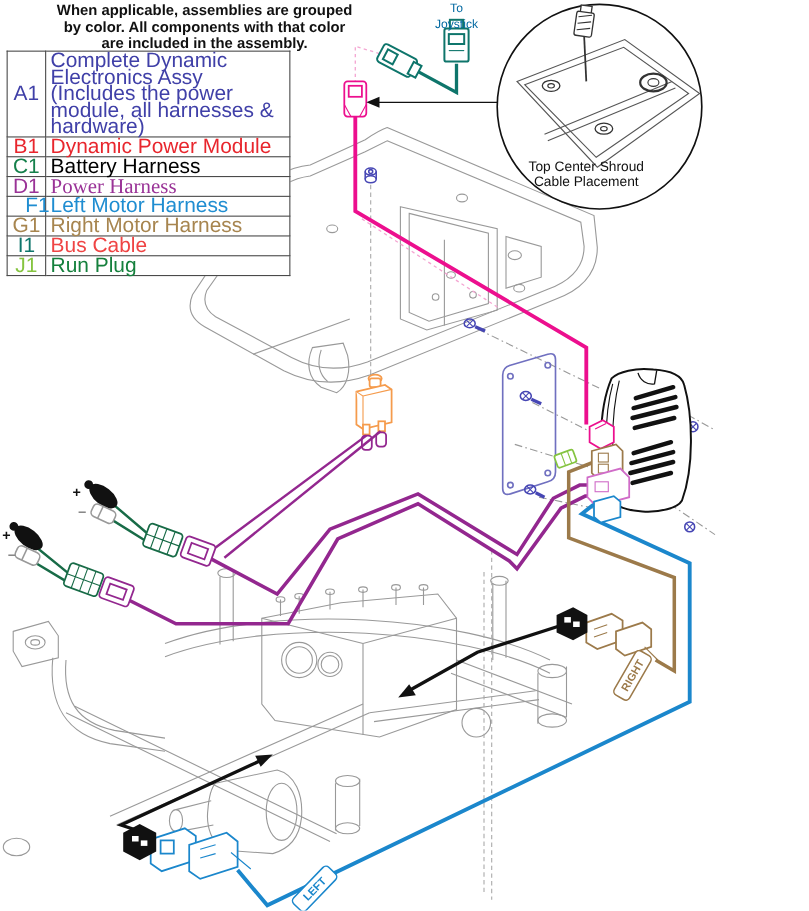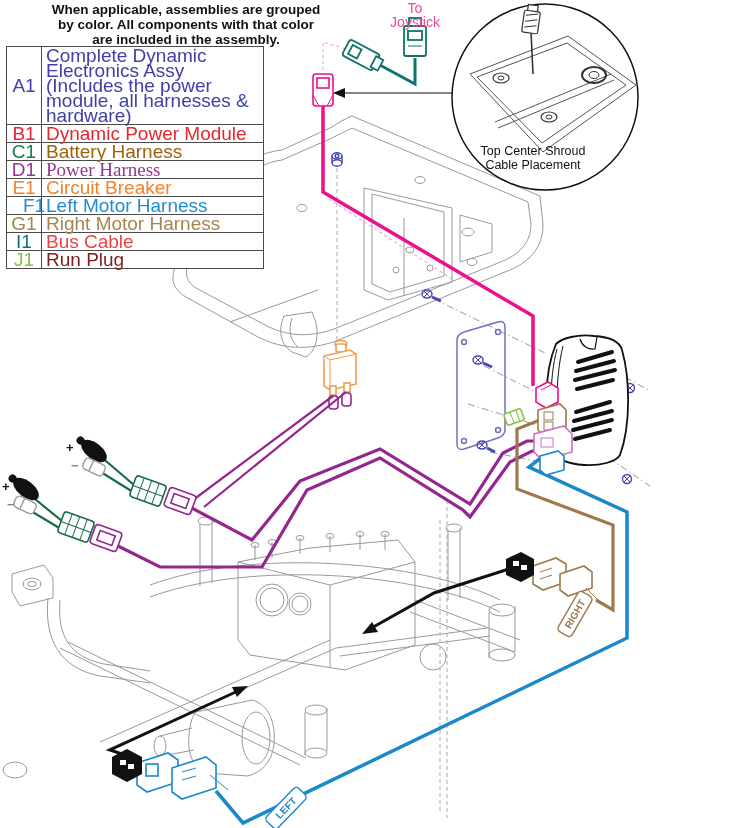--- a/index.html
+++ b/index.html
@@ -2,21 +2,21 @@
 <html><head>
 <meta charset="utf-8">
 <style>
   html,body{margin:0;padding:0;background:#fff;}
   #stage{position:relative;width:735px;height:828px;background:#fff;overflow:hidden;
          font-family:"Liberation Sans",sans-serif;color:#111;}
   #art{position:absolute;left:0;top:0;}
   .title{position:absolute;left:0;top:2px;width:372px;text-align:center;
          font-size:13.5px;line-height:15px;color:#111;font-weight:bold;}
   .tojoy{position:absolute;left:375px;top:1px;width:80px;text-align:center;
-         font-size:14px;line-height:14px;color:#ec4899;}
+         font-size:11px;line-height:14px;color:#0369a1;}
   table.legend{position:absolute;left:6px;top:46px;width:258px;border-collapse:collapse;
          table-layout:fixed;background:#fff;}
   table.legend td{border:1.2px solid #4a4a4a;font-size:19px;line-height:15px;
          padding:1px 4px;vertical-align:middle;}
   table.legend td.lid{width:30px;text-align:center;padding:1px 2px;}
   svg text{font-family:"Liberation Sans",sans-serif;}
 </style>
 </head>
 <body>
 
@@ -365,42 +365,38 @@
         <tr>
           <td class="lid" style="color: rgb(64, 64, 168);">A1</td>
           <td class="llabel" style="color: rgb(64, 64, 168);">Complete Dynamic Electronics Assy (Includes the power module, all harnesses &amp; hardware)</td>
         </tr>
         <tr>
           <td class="lid" style="color: rgb(232, 38, 45);">B1</td>
           <td class="llabel" style="color: rgb(232, 38, 45);">Dynamic Power Module</td>
         </tr>
         <tr>
           <td class="lid" style="color: rgb(21, 128, 75);">C1</td>
-          <td class="llabel" style="color: #a16207;">Battery Harness</td>
+          <td class="llabel" style="color: #000000;">Battery Harness</td>
         </tr>
         <tr>
           <td class="lid" style="color: rgb(154, 51, 151);">D1</td>
           <td class="llabel" style="color: rgb(154, 51, 151); font-family: Liberation Serif, serif;">Power Harness</td>
         </tr>
         <tr>
-          <td class="lid" style="color: rgb(245, 130, 42);">E1</td>
-          <td class="llabel" style="color: rgb(245, 130, 42);">Circuit Breaker</td>
-        </tr>
-        <tr>
           <td class="lid" style="color: rgb(31, 141, 209); padding-left: 16px;">F1</td>
           <td class="llabel" style="color: rgb(31, 141, 209);">Left Motor Harness</td>
         </tr>
         <tr>
           <td class="lid" style="color: rgb(167, 133, 79);">G1</td>
           <td class="llabel" style="color: rgb(167, 133, 79);">Right Motor Harness</td>
         </tr>
         <tr>
           <td class="lid" style="color: rgb(14, 117, 107);">I1</td>
           <td class="llabel" style="color: #ef4444;">Bus Cable</td>
         </tr>
         <tr>
           <td class="lid" style="color: rgb(133, 196, 64);">J1</td>
-          <td class="llabel" style="color: #7f1d1d; margin-left: 35px;">Run Plug</td>
+          <td class="llabel" style="color: #15803d; margin-left: 35px;">Run Plug</td>
         </tr>
       </tbody>
   </table>
 
 </div>
 
 </body></html>

